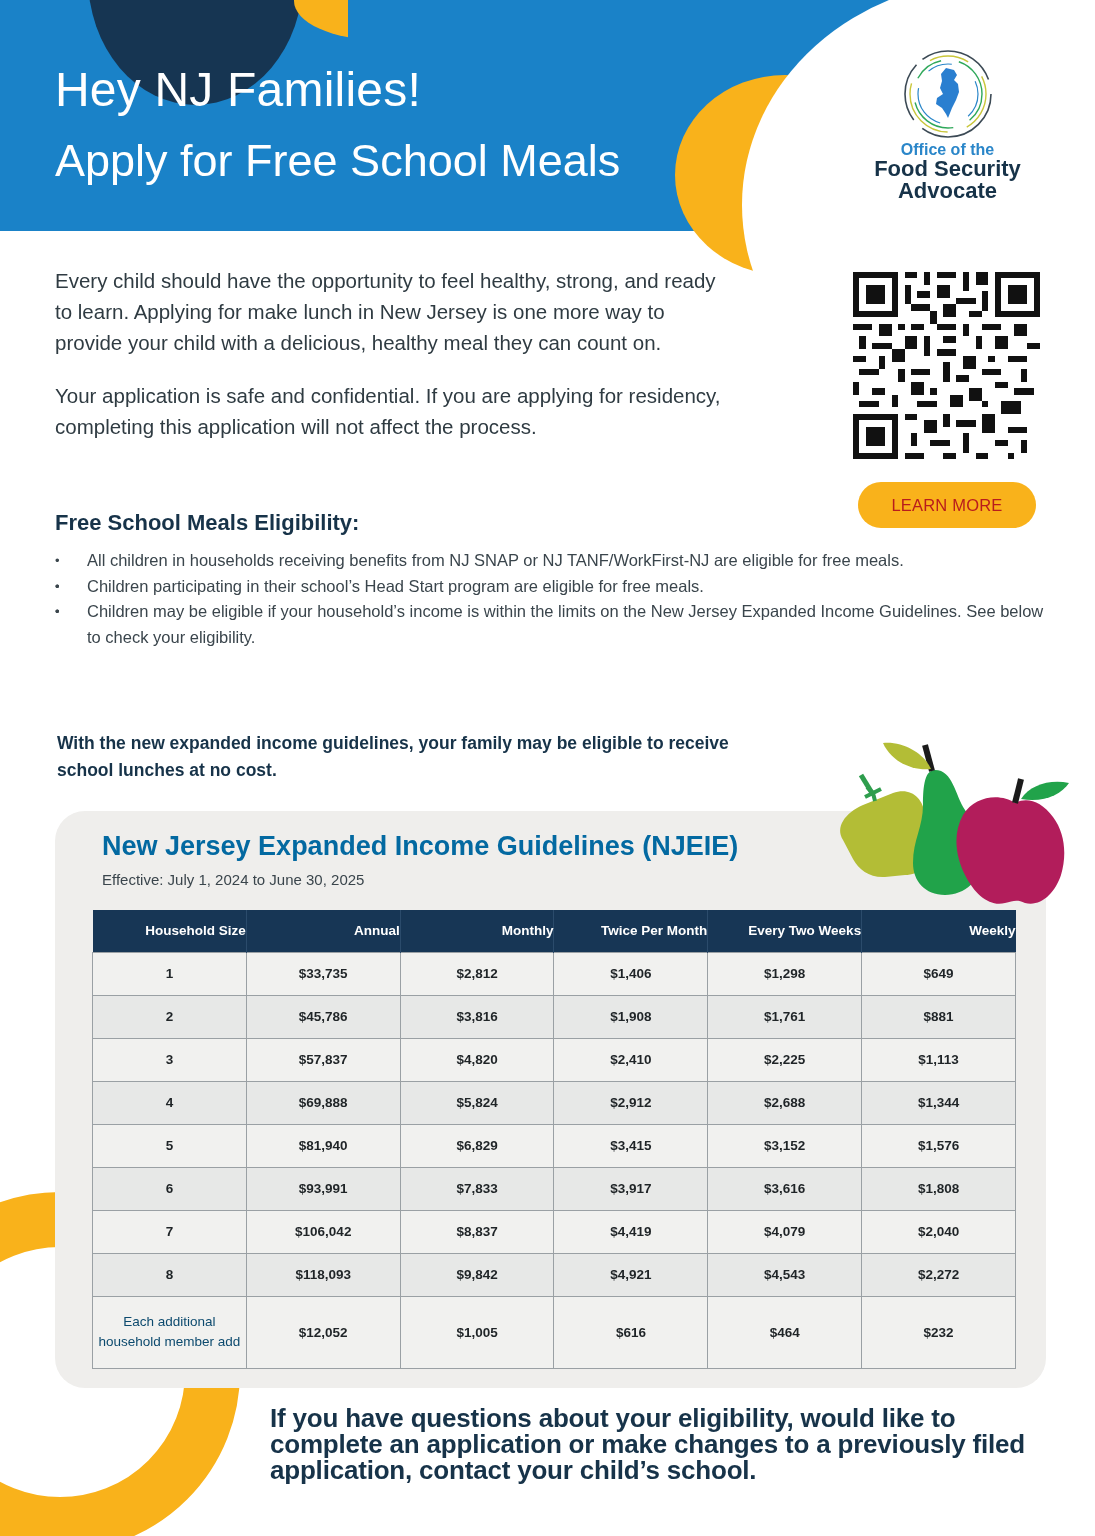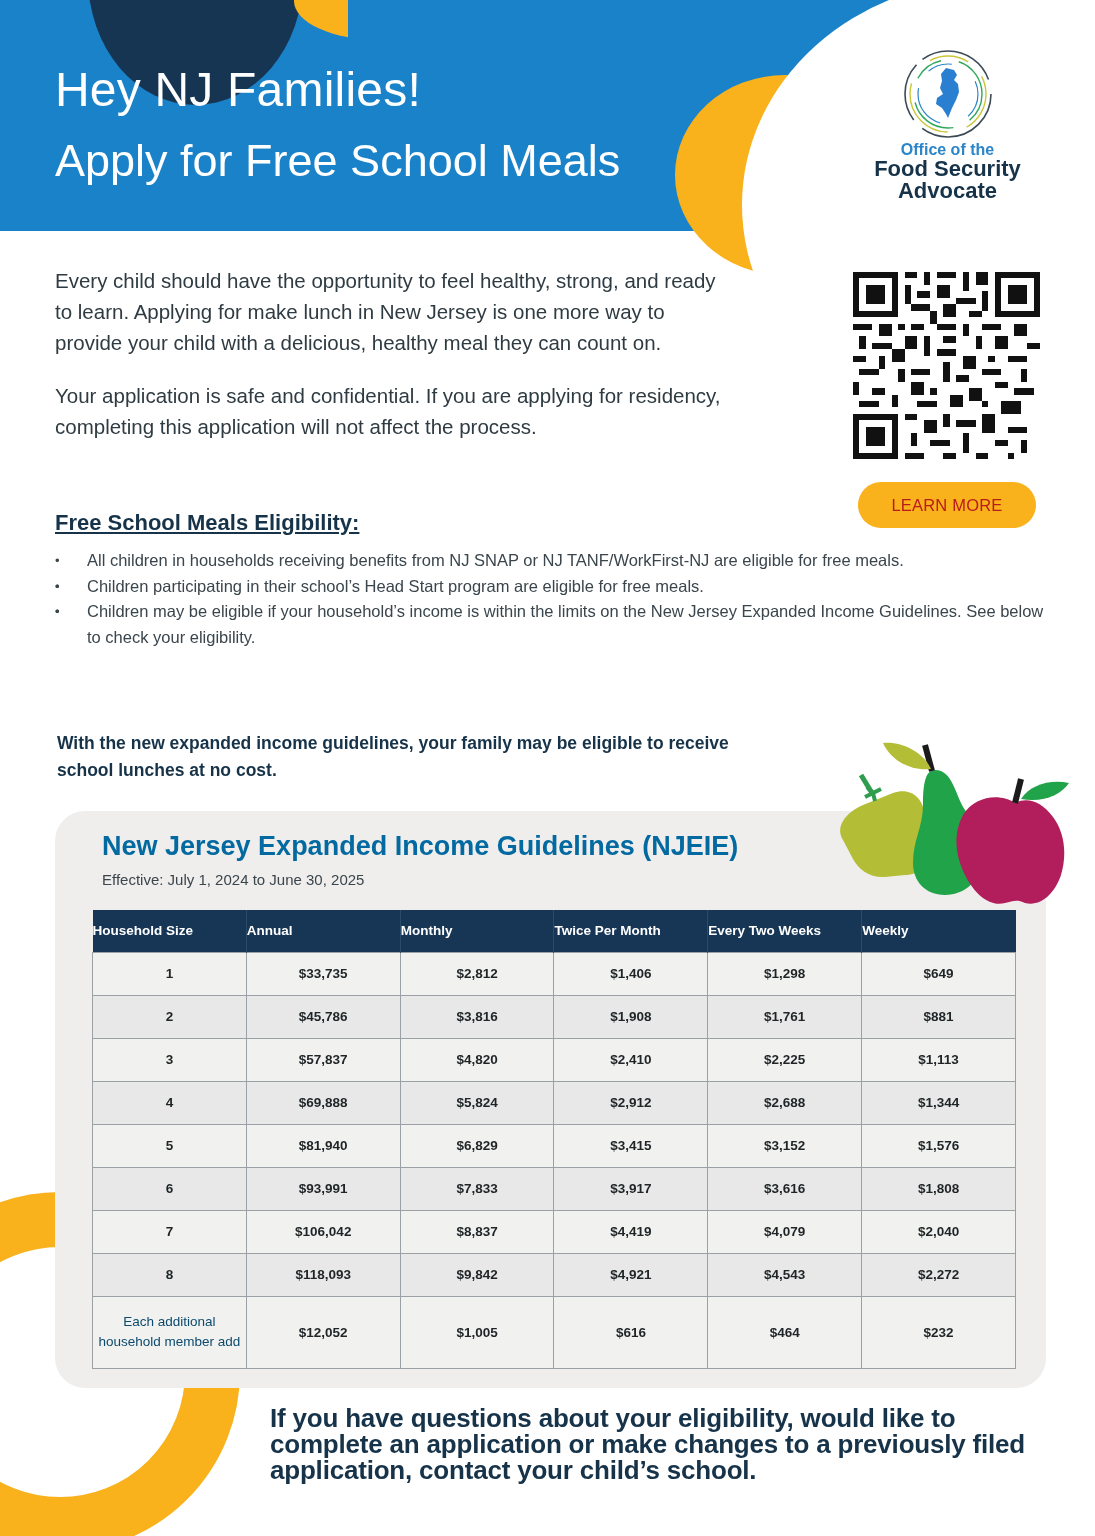--- a/index.html
+++ b/index.html
@@ -28,37 +28,37 @@
     
     .intro { position: absolute; left: 55px; top: 265px; width: 680px; font-size: 20.5px; line-height: 31px; color: #2f3b42; }
     .intro p { margin-bottom: 22px; }
 
     
     .qr { position: absolute; left: 853px; top: 272px; width: 187px; height: 187px; }
     .qr svg { width: 187px; height: 187px; display: block; }
     .learn-more { position: absolute; left: 858px; top: 482px; width: 178px; height: 46px; border-radius: 23px; background: #f9b21b; color: #b91c1c; font-size: 16.5px; display: flex; align-items: center; justify-content: center; border: none; cursor: pointer; letter-spacing: 0.2px; }
 
     
-    .elig-title { position: absolute; left: 55px; top: 510px; font-size: 22px; font-weight: 700; color: #173349; text-decoration: underline; }
+    .elig-title { position: absolute; left: 55px; top: 510px; font-size: 22px; font-weight: 700; color: #173349; }
     .elig-list { position: absolute; left: 55px; top: 548px; width: 990px; list-style: none; font-size: 16.5px; line-height: 25.5px; color: #3a454c; }
     .elig-list li { position: relative; padding-left: 32px; }
     .elig-list li .bullet { position: absolute; left: 0; top: 0; font-size: 13px; color: #3a454c; }
 
     .expanded-note { position: absolute; left: 57px; top: 730px; width: 680px; font-size: 17.5px; line-height: 27px; font-weight: 700; color: #173349; }
 
     
     .card { position: absolute; left: 55px; top: 811px; width: 991px; height: 577px; background: #efeeec; border-radius: 30px; }
     .card-title { position: absolute; left: 102px; top: 831px; font-size: 27px; font-weight: 700; color: #0369a1; white-space: nowrap; }
     .card-sub { position: absolute; left: 102px; top: 871px; font-size: 15px; color: #3a454c; }
 
     .fruits { position: absolute; left: 825px; top: 735px; width: 250px; height: 175px; }
     .fruits svg { width: 250px; height: 175px; }
 
     table.guide { position: absolute; left: 92px; top: 910px; width: 924px; border-collapse: collapse; table-layout: fixed; }
-    table.guide th { background: #173655; color: #ffffff; font-size: 13.5px; font-weight: 700; height: 42px; border-left: 1px solid #2b4b6b; text-align: left; }
+    table.guide th { background: #173655; color: #ffffff; font-size: 13.5px; font-weight: 700; height: 42px; border-left: 1px solid #2b4b6b; text-align: right; }
     table.guide th:first-child { border-left: none; }
     table.guide td { height: 43px; border: 1px solid #9aa0a4; text-align: center; font-size: 13.5px; font-weight: 700; color: #1f2427; }
     table.guide tr.odd td { background: #f1f1ef; }
     table.guide tr.even td { background: #e7e8e7; }
     table.guide tr.extra td { height: 72px; background: #f1f1ef; }
     table.guide tr.extra td.size-cell { font-weight: 400; color: #0c4a6e; line-height: 20px; font-size: 13.5px; }
 
     
     .ring-bottom { position: absolute; left: -120px; top: 1192px; width: 360px; height: 360px; border-radius: 50%; border: 55px solid #f9b21b; }
     .closing { position: absolute; left: 270px; top: 1405px; width: 780px; font-size: 26px; line-height: 26px; font-weight: 700; color: #173349; letter-spacing: -0.2px; }

